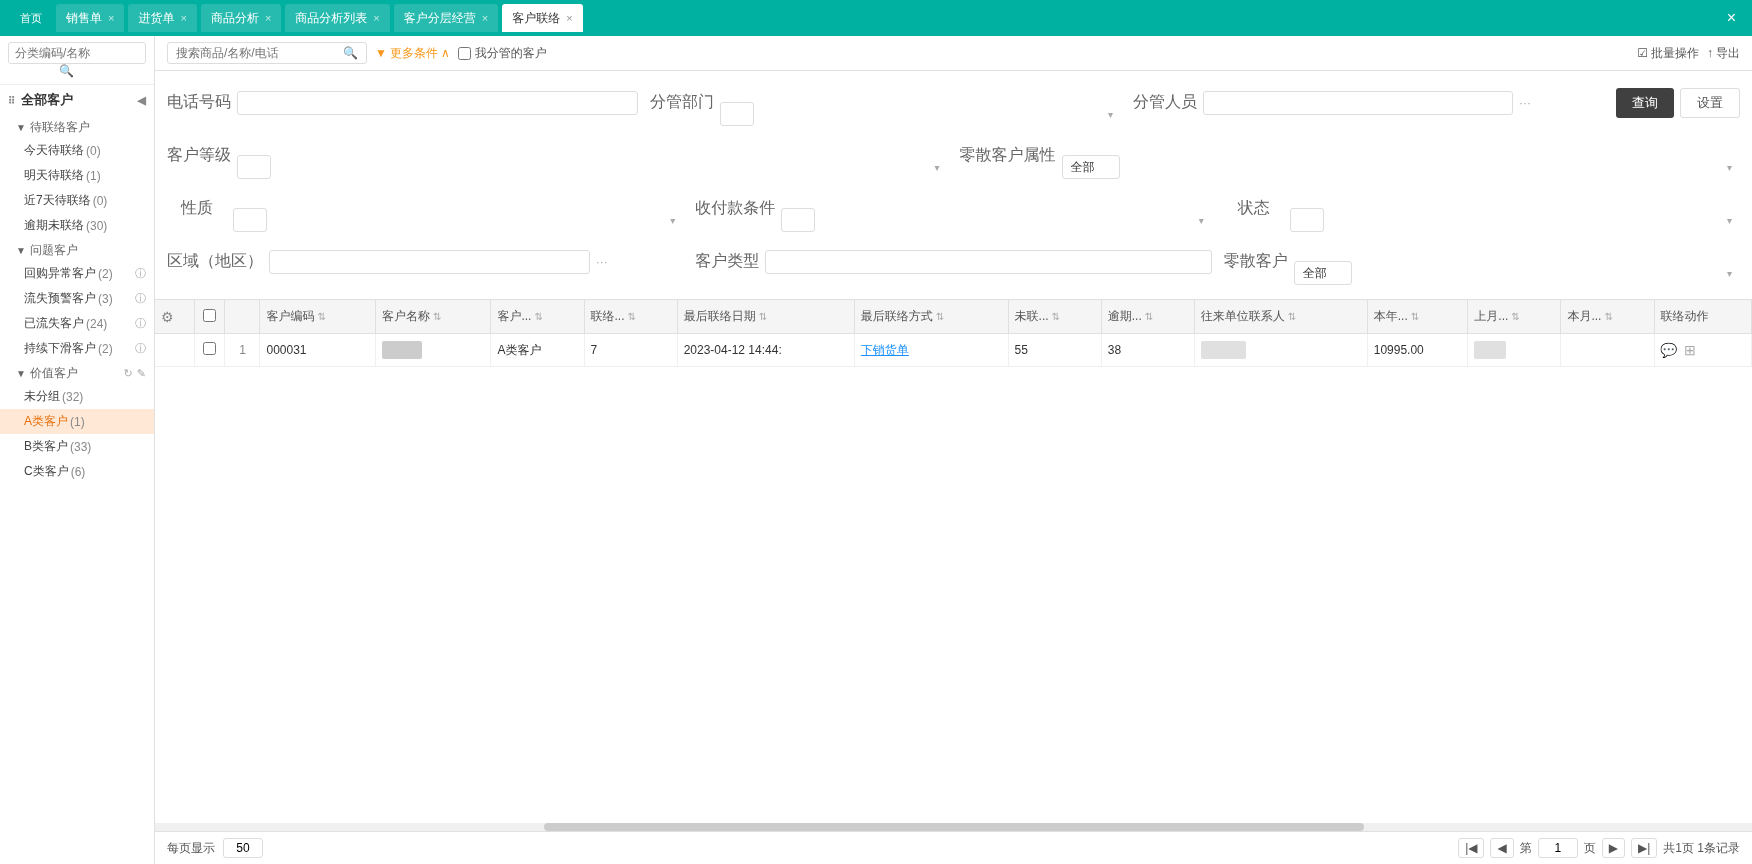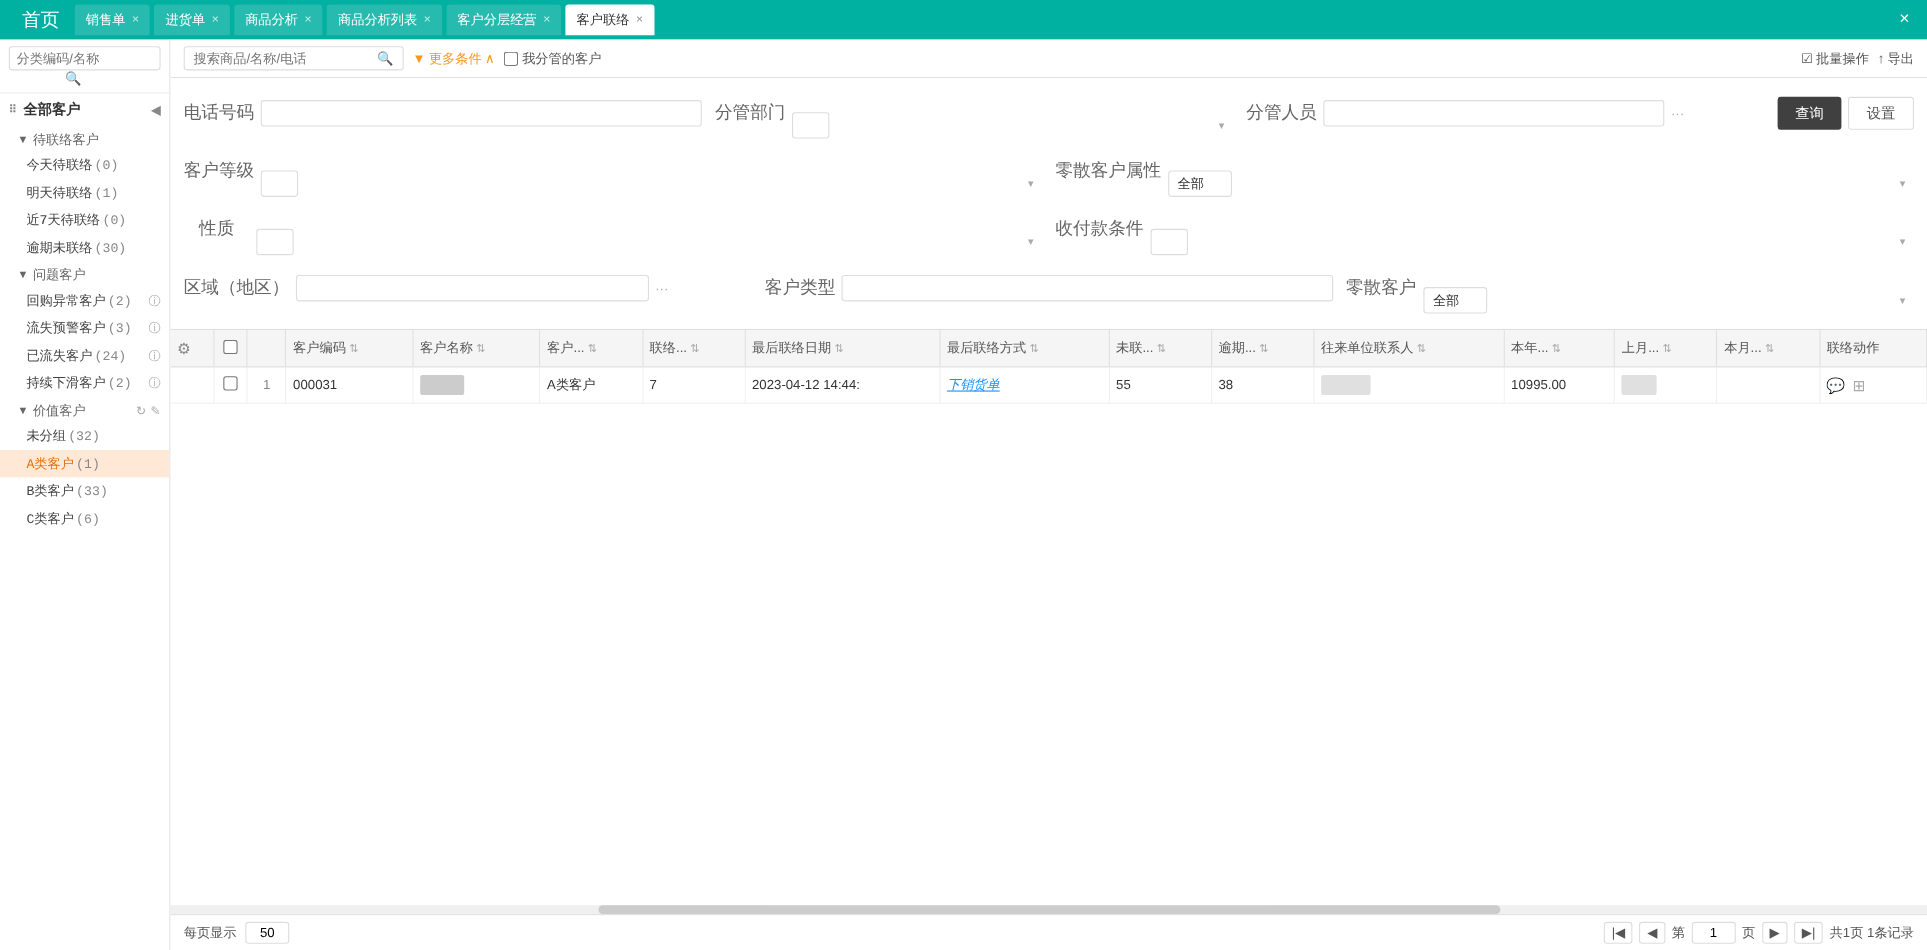--- a/index.html
+++ b/index.html
@@ -1,41 +1,41 @@
 <!DOCTYPE html>
 <html><head>
   <meta charset="utf-8">
   <style>
     * { box-sizing: border-box; margin: 0; padding: 0; }
     body { font-family: 'Microsoft YaHei', Arial, sans-serif; font-size: 12px; background: #f0f0f0; color: #333; height: 864px; overflow: hidden; }
     
     
     .top-nav { background: #00b0a0; display: flex; align-items: center; height: 36px; padding: 0 8px; }
-    .nav-home { color: white; padding: 0 12px; font-size: 17px; cursor: pointer; }
+    .nav-home { color: white; padding: 0 12px; font-size: 11px; cursor: pointer; }
     .nav-tab { display: flex; align-items: center; background: rgba(255,255,255,0.15); color: white; padding: 12px 10px; height: 28px; margin: 0 2px; border-radius: 3px 3px 0 0; font-size: 12px; cursor: pointer; position: relative; }
     .nav-tab.active { background: white; color: #333; }
     .nav-tab .close-x { margin-left: 6px; font-size: 11px; opacity: 0.7; }
     .nav-tab.active .close-x { color: #666; }
     .top-nav-right { margin-left: auto; }
     .win-close { color: white; font-size: 16px; cursor: pointer; padding: 0 8px; }
 
     
     .main-layout { display: flex; height: calc(864px - 36px); }
 
     
     .sidebar { width: 155px; background: #fff; border-right: 1px solid #e0e0e0; display: flex; flex-direction: column; overflow-y: auto; flex-shrink: 0; }
     .sidebar-search { padding: 6px 8px; border-bottom: 1px solid #eee; display: flex; align-items: center; flex-direction: column; }
     .sidebar-search input { border: 1px solid #ddd; border-radius: 3px; padding: 3px 6px; font-size: 12px; width: 100%; color: #999; }
     .sidebar-search .search-icon { margin-left: -20px; color: #aaa; font-size: 12px; }
     .sidebar-header { display: flex; align-items: center; font-weight: bold; font-size: 13px; padding: 6px 8px; cursor: pointer; }
     .sidebar-header .dots-icon { margin-right: 6px; color: #888; font-size: 10px; }
     .sidebar-header .collapse-icon { margin-left: auto; color: #888; font-size: 11px; }
     .sidebar-group-label { font-size: 12px; color: #666; padding: 4px 8px 2px 16px; display: flex; align-items: center; cursor: pointer; }
     .sidebar-group-label .arrow { margin-right: 4px; font-size: 10px; }
-    .sidebar-item { padding: 4px 8px 4px 24px; font-size: 12px; color: #444; cursor: pointer; display: flex; align-items: center; font-family: Liberation Mono, monospace; }
+    .sidebar-item { padding: 4px 8px 4px 24px; font-size: 12px; color: #444; cursor: pointer; display: flex; align-items: center; }
     .sidebar-item.active { background: #ffe8d6; color: #e6700d; }
     .sidebar-item .count { color: #888; margin-left: 2px; }
     .sidebar-group-label .icons { margin-left: auto; display: flex; gap: 4px; }
     .sidebar-group-label .icon-btn { color: #aaa; font-size: 11px; }
 
     
     .content { flex: 1; display: flex; flex-direction: column; overflow: hidden; background: #f5f5f5; }
 
     
     .filter-bar { background: #fff; padding: 6px 12px; border-bottom: 1px solid #e0e0e0; display: flex; align-items: center; gap: 8px; }
@@ -61,21 +61,21 @@
     .filter-dots { color: #aaa; cursor: pointer; font-size: 12px; }
 
     
     .table-area { flex: 1; overflow: auto; background: #fff; margin: 0; }
     table { width: 100%; border-collapse: collapse; font-size: 12px; }
     thead tr { background: #f5f5f5; }
     th { padding: 8px 6px; border-bottom: 1px solid #e0e0e0; border-right: 1px solid #e0e0e0; text-align: left; font-weight: normal; color: #555; white-space: nowrap; font-size: 12px; }
     th .sort-icon { color: #aaa; margin-left: 3px; font-size: 10px; }
     td { padding: 7px 6px; border-bottom: 1px solid #f0f0f0; border-right: 1px solid #f0f0f0; white-space: nowrap; color: #333; }
     .gear-th { color: #888; font-size: 14px; }
-    .link-text { color: #1890ff; text-decoration: underline; cursor: pointer; font-style: italic; }
+    .link-text { color: #1890ff; text-decoration: underline; cursor: pointer; }
     .action-icons { display: flex; gap: 6px; align-items: center; }
     .action-icon { color: #aaa; cursor: pointer; font-size: 14px; }
 
     
     .table-footer { background: #fff; border-top: 1px solid #e0e0e0; padding: 6px 12px; display: flex; align-items: center; justify-content: space-between; font-size: 12px; color: #555; }
     .footer-left { display: flex; align-items: center; gap: 8px; }
     .footer-right { display: flex; align-items: center; gap: 6px; }
     .page-input { width: 40px; border: 1px solid #ddd; border-radius: 3px; padding: 2px 4px; text-align: center; font-size: 12px; }
     .page-btn { background: none; border: 1px solid #ddd; border-radius: 3px; padding: 2px 6px; cursor: pointer; color: #555; font-size: 12px; }
     .scrollbar-track { height: 8px; background: #f0f0f0; margin: 0; }
@@ -278,20 +278,26 @@
 
       <div class="filter-row">
         <div class="filter-field">
           <span class="filter-label">性质</span>
           <div class="select-wrapper">
             <select class="filter-select"><option></option></select>
           </div>
         </div>
         <div class="filter-field">
           <span class="filter-label">收付款条件</span>
+          <div class="select-wrapper">
+            <select class="filter-select"><option></option></select>
+          </div>
+        </div>
+        <div class="filter-field">
+          <span class="filter-label">状态</span>
           <div class="select-wrapper">
             <select class="filter-select"><option></option></select>
           </div>
         </div>
       </div>
 
       <div class="filter-row">
         <div class="filter-field">
           <span class="filter-label">区域（地区）</span>
           <input class="filter-input" type="text" style="flex: 0.8 1 0%;">

